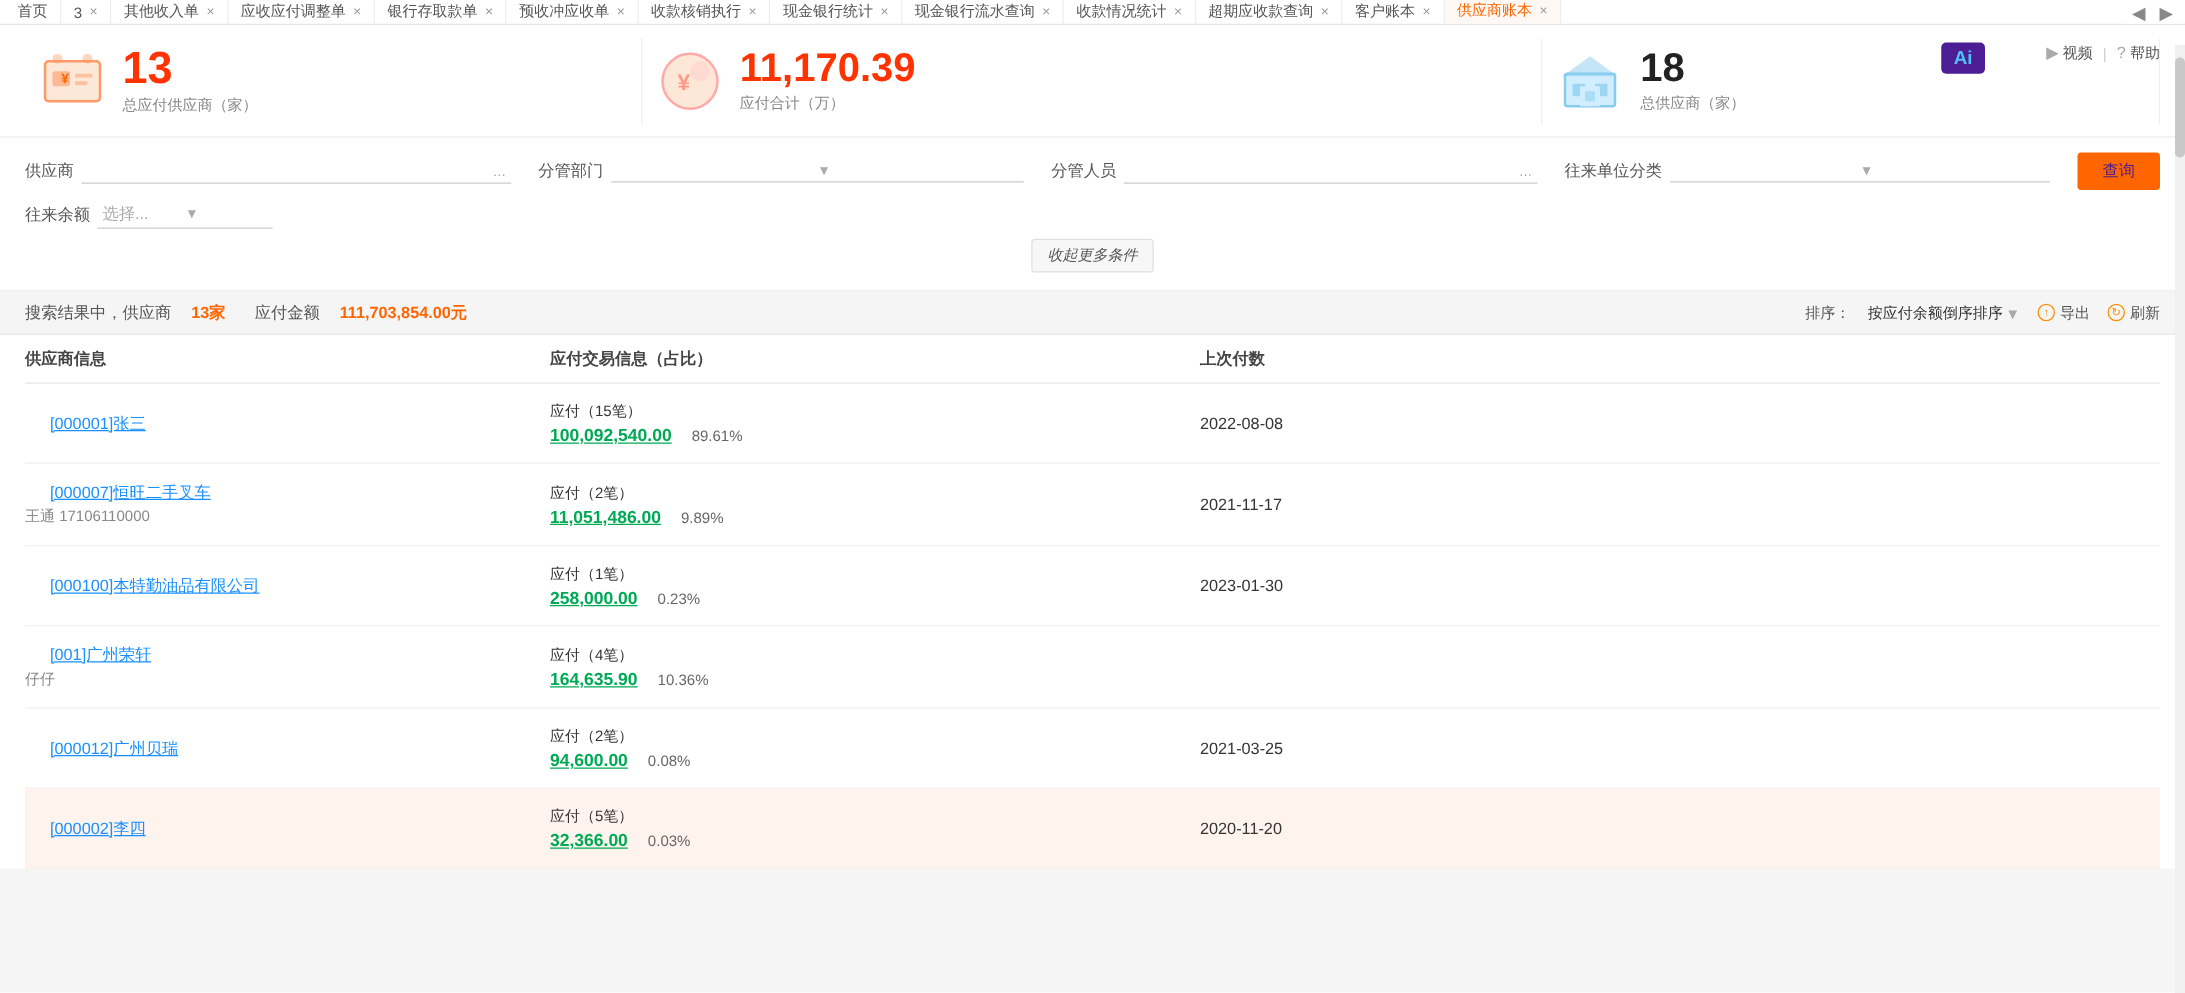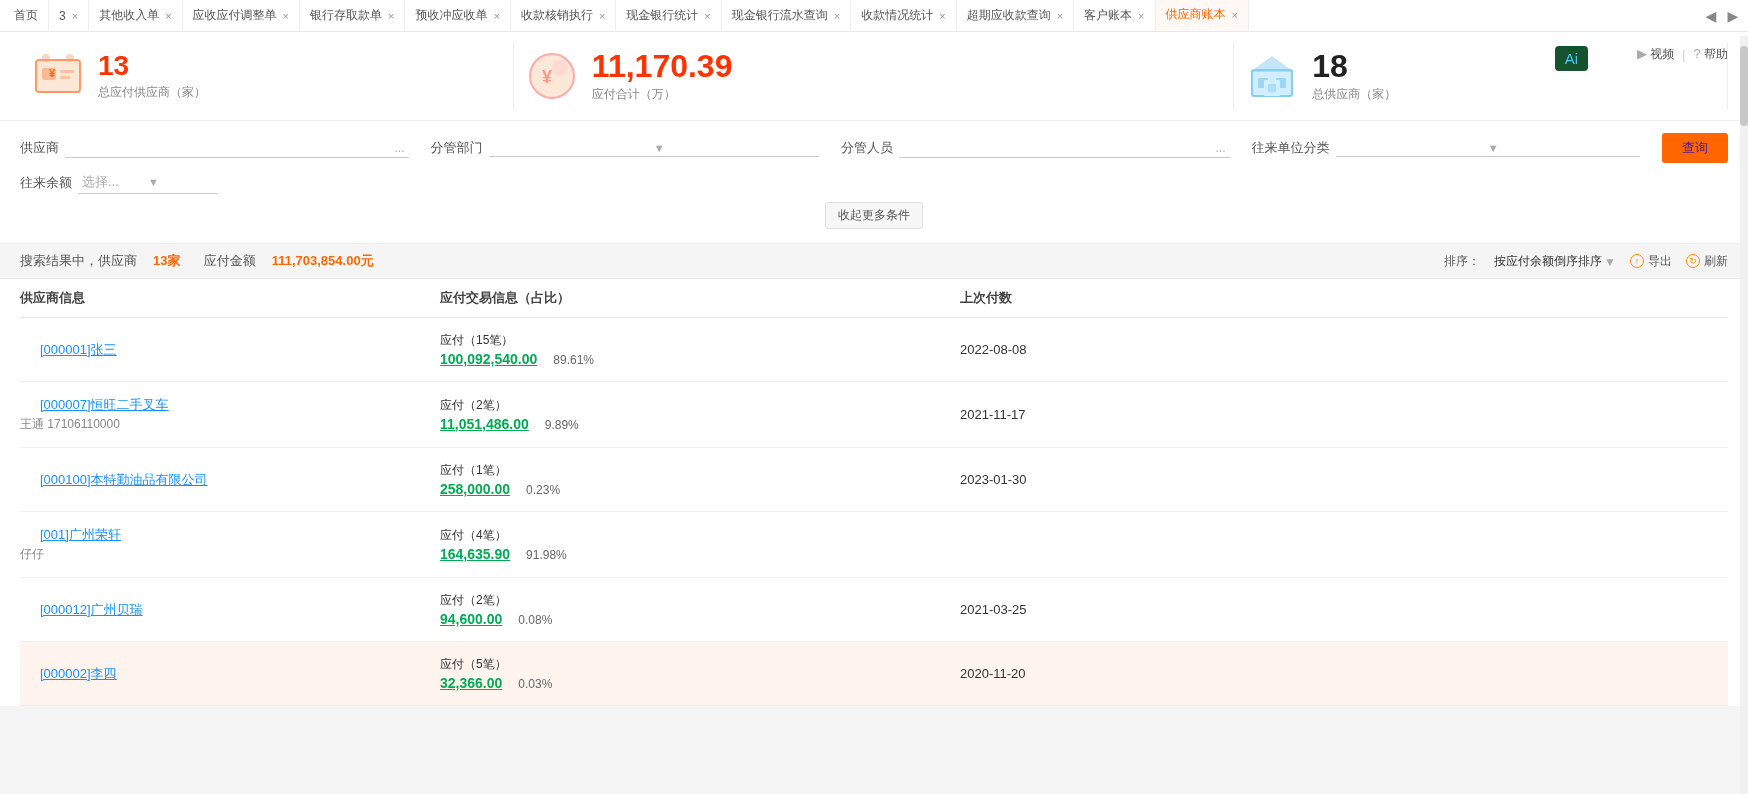--- a/index.html
+++ b/index.html
@@ -4,21 +4,21 @@
   <style>
     * { box-sizing: border-box; margin: 0; padding: 0; }
     body { font-family: 'Microsoft YaHei', Arial, sans-serif; font-size: 13px; background: #f5f5f5; color: #333; min-width: 1748px; }
 
     
     .top-nav {
       background: #fff;
       border-bottom: 1px solid #e8e8e8;
       display: flex;
       align-items: center;
-      height: 32px;
+      height: 20px;
       padding: 0 4px;
       overflow: hidden;
     }
     .nav-tab {
       display: flex;
       align-items: center;
       padding: 0 10px;
       height: 36px;
       font-size: 12px;
       color: #555;
@@ -75,21 +75,21 @@
       width: 56px;
       height: 56px;
       display: flex;
       align-items: center;
       justify-content: center;
       margin-right: 12px;
       flex-shrink: 0;
     }
     .stat-icon svg { width: 52px; height: 52px; }
     .stat-content .stat-number {
-      font-size: 28px;
+      font-size: 36px;
       font-weight: bold;
       color: #ff3300;
       line-height: 1;
     }
     .stat-content .stat-label {
       font-size: 12px;
       color: #888;
       margin-top: 4px;
     }
     .top-right-links {
@@ -186,20 +186,21 @@
       font-size: 12px;
       color: #555;
       cursor: pointer;
       gap: 4px;
       padding: 4px 12px;
       background: #f7f7f7;
       border: 1px solid #e0e0e0;
       border-radius: 3px;
       margin: 0 auto 6px;
       width: fit-content;
+      font-style: italic;
     }
 
     
     .toolbar {
       background: #f5f5f5;
       padding: 8px 20px;
       display: flex;
       align-items: center;
       justify-content: space-between;
       border-bottom: 1px solid #e8e8e8;
@@ -432,21 +433,21 @@
         <rect x="18" y="30" width="16" height="16" rx="1" fill="#d0eeff"></rect>
         <rect x="22" y="34" width="8" height="8" rx="1" fill="#88ccee" opacity="0.5"></rect>
       </svg>
     </div>
     <div class="stat-content">
       <div class="stat-number" style="color:#222;font-size:32px">18</div>
       <div class="stat-label">总供应商（家）</div>
     </div>
   </div>
 
-  <div style="position:absolute;right:160px;top:14px;background:#14532d;color:#4fc3f7;border-radius:4px;padding:4px 10px;font-size:15px;font-weight:normal;cursor:pointer;">Ai</div>
+  <div style="position:absolute;right:160px;top:14px;background:#4c1d95;color:#4fc3f7;border-radius:4px;padding:4px 10px;font-size:15px;font-weight:bold;cursor:pointer;">Ai</div>
 
   <div class="top-right-links">
     <span>
       <span style="color:#aaa;font-size:13px">▶</span>
       <span>视频</span>
     </span>
     <span class="divider">|</span>
     <span>
       <span style="color:#aaa;font-size:13px">?</span>
       <span>帮助</span>
@@ -580,21 +581,21 @@
 
   <div class="table-row">
     <div class="col-supplier">
       <div class="supplier-name">[001]广州荣轩</div>
       <div class="supplier-contact">仔仔</div>
     </div>
     <div class="col-transaction">
       <div class="trans-label">应付（4笔）</div>
       <div class="trans-row">
         <span class="trans-amount">164,635.90</span>
-        <span class="trans-pct">91.98%</span>
+        <span class="trans-pct">10.36%</span>
       </div>
     </div>
     <div class="col-lastpay">
       <span class="last-pay-date"></span>
     </div>
   </div>
 
   <div class="table-row">
     <div class="col-supplier">
       <div class="supplier-name">[000012]广州贝瑞</div>

